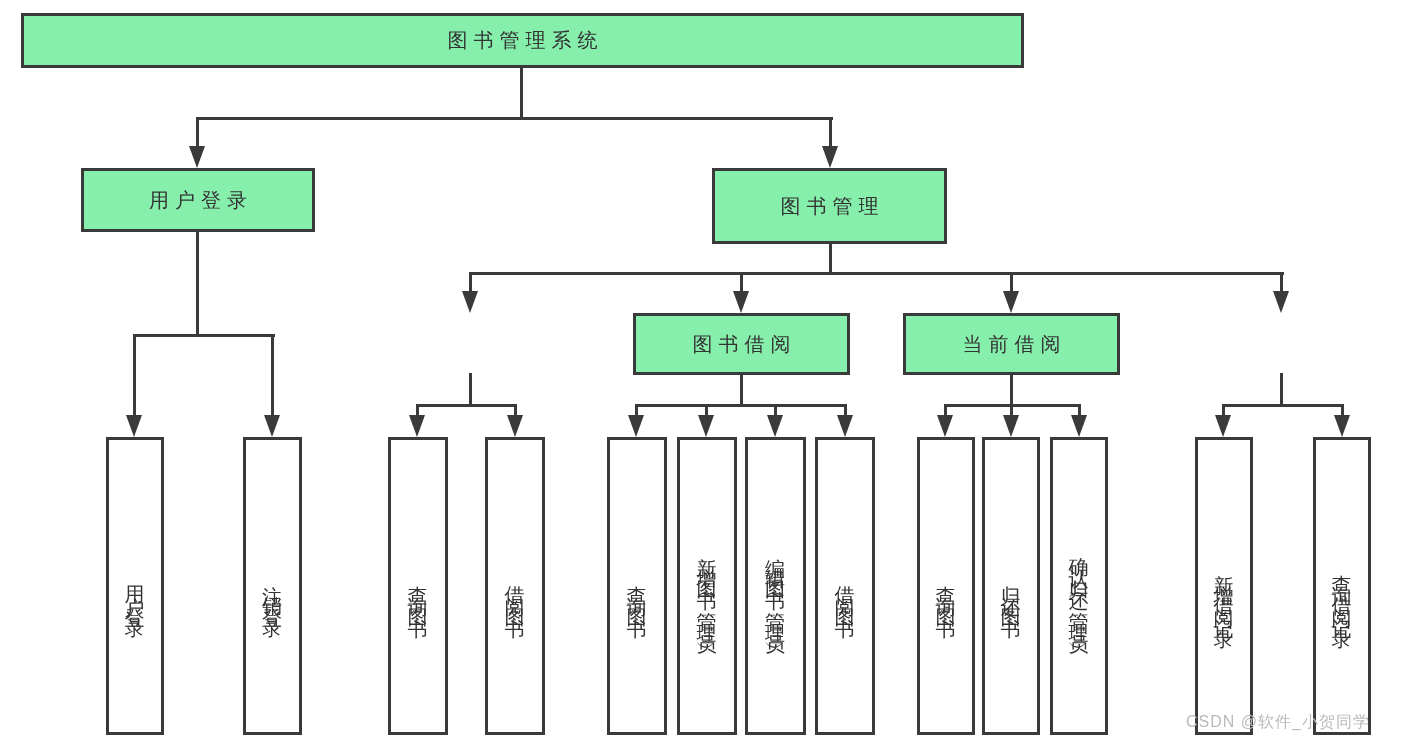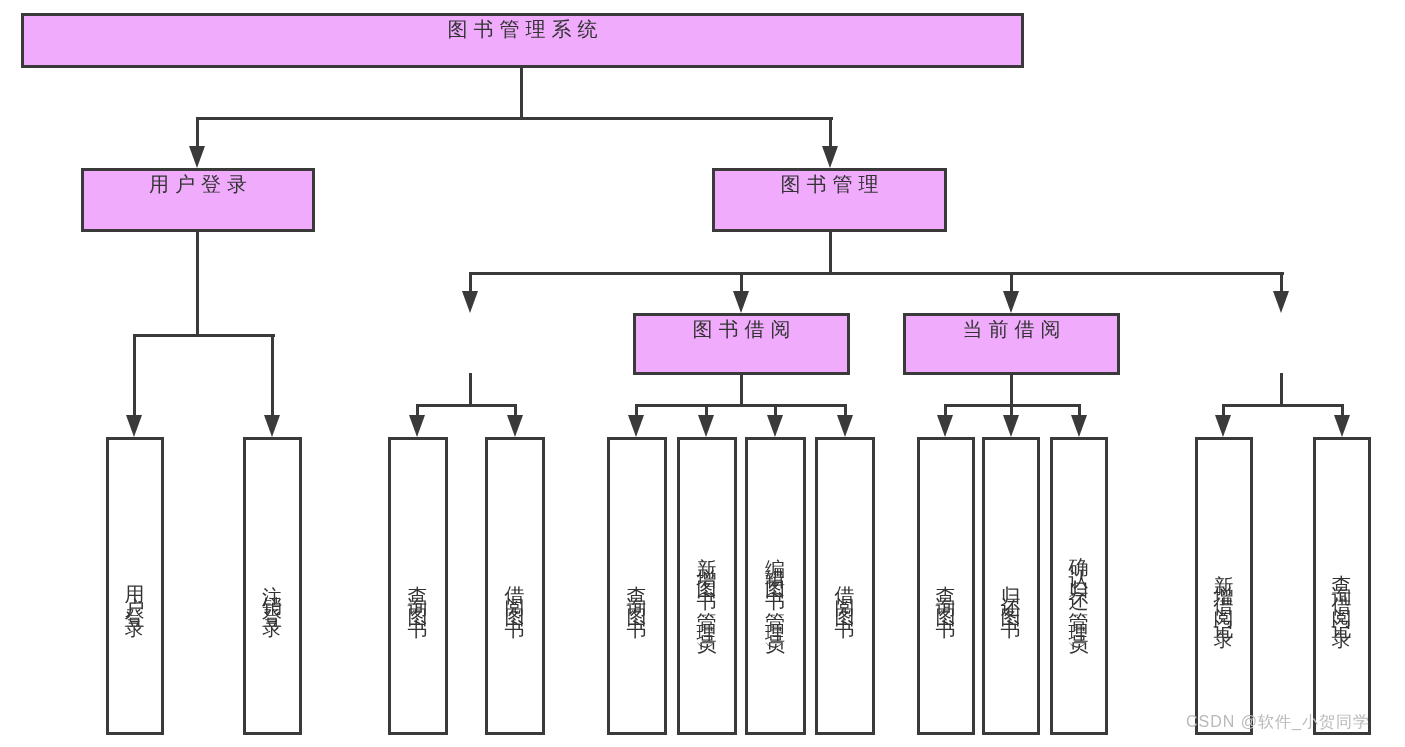--- a/index.html
+++ b/index.html
@@ -1,22 +1,22 @@
 <!DOCTYPE html>
 <html><head>
 <meta charset="utf-8">
 <style>
   html,body { margin:0; padding:0; background:#ffffff; }
   #canvas {
     position:relative; width:1405px; height:747px; background:#ffffff;
     font-family:"Liberation Sans", sans-serif; overflow:hidden;
   }
   .box {
-    position:absolute; box-sizing:border-box; background:#f0abfc;
-    border:3px solid #3a3a3a; display:flex; align-items:flex-start; justify-content:center;
+    position:absolute; box-sizing:border-box; background:#86efac;
+    border:3px solid #3a3a3a; display:flex; align-items:center; justify-content:center;
     color:#333333; font-size:20px; letter-spacing:6px; padding-left:6px;
     z-index:2;
   }
   .vbox {
     position:absolute; box-sizing:border-box; top:437px; height:298px;
     background:#ffffff; border:3px solid #3a3a3a;
     display:flex; align-items:center; justify-content:center; z-index:2;
   }
   .vbox .vtext {
     writing-mode:vertical-rl; text-orientation:mixed;
@@ -41,21 +41,21 @@
 <div id="canvas">
 
   <div class="box" style="left:21px;top:13px;width:1003px;height:55px">
     <span>图书管理系统</span>
   </div>
 
   <div class="box" style="left:81px;top:168px;width:234px;height:64px">
     <span>用户登录</span>
   </div>
 
-  <div class="box" style="left:712px;top:168px;width:235px;height:64px">
+  <div class="box" style="left:712px;top:168px;width:235px;height:76px">
     <span>图书管理</span>
   </div>
 
 
   <div class="box" style="left:633px;top:313px;width:217px;height:62px">
     <span>图书借阅</span>
   </div>
 
   <div class="box" style="left:903px;top:313px;width:217px;height:62px">
     <span>当前借阅</span>

